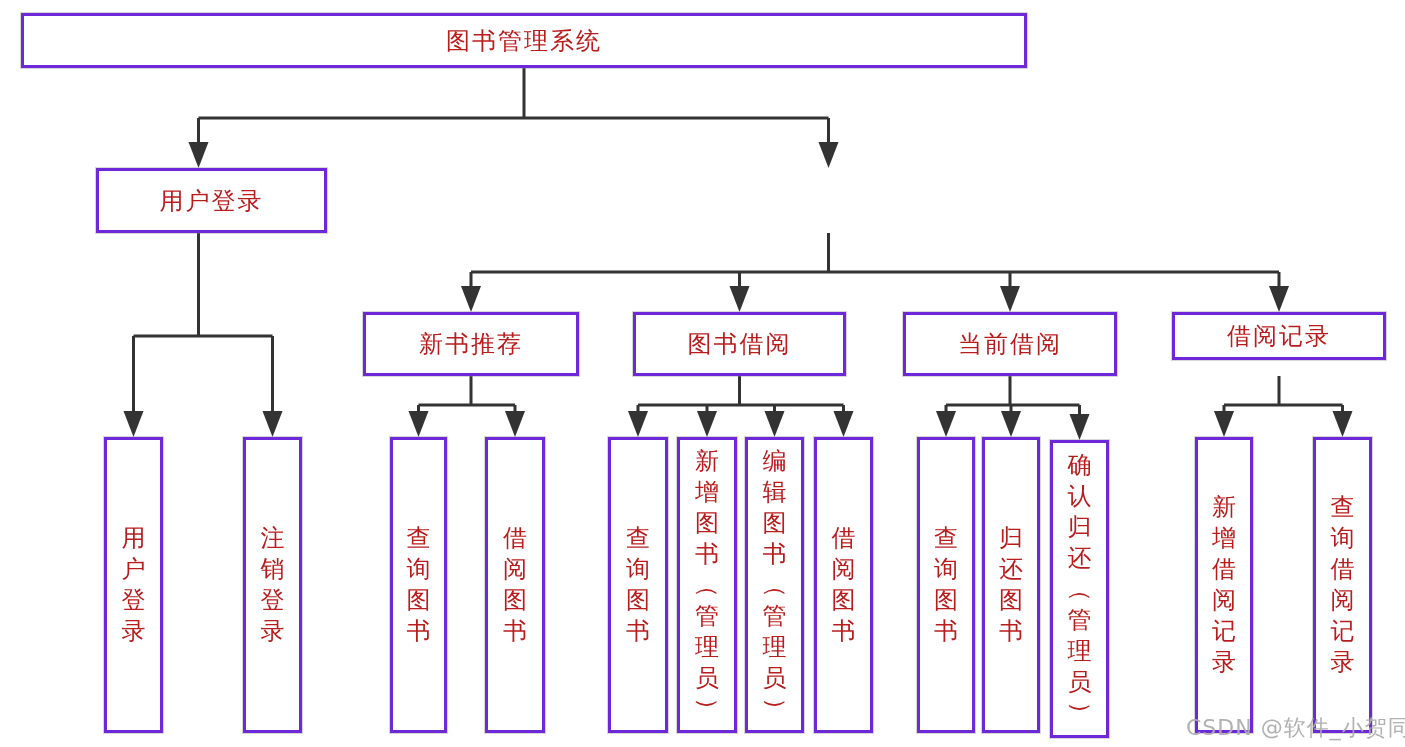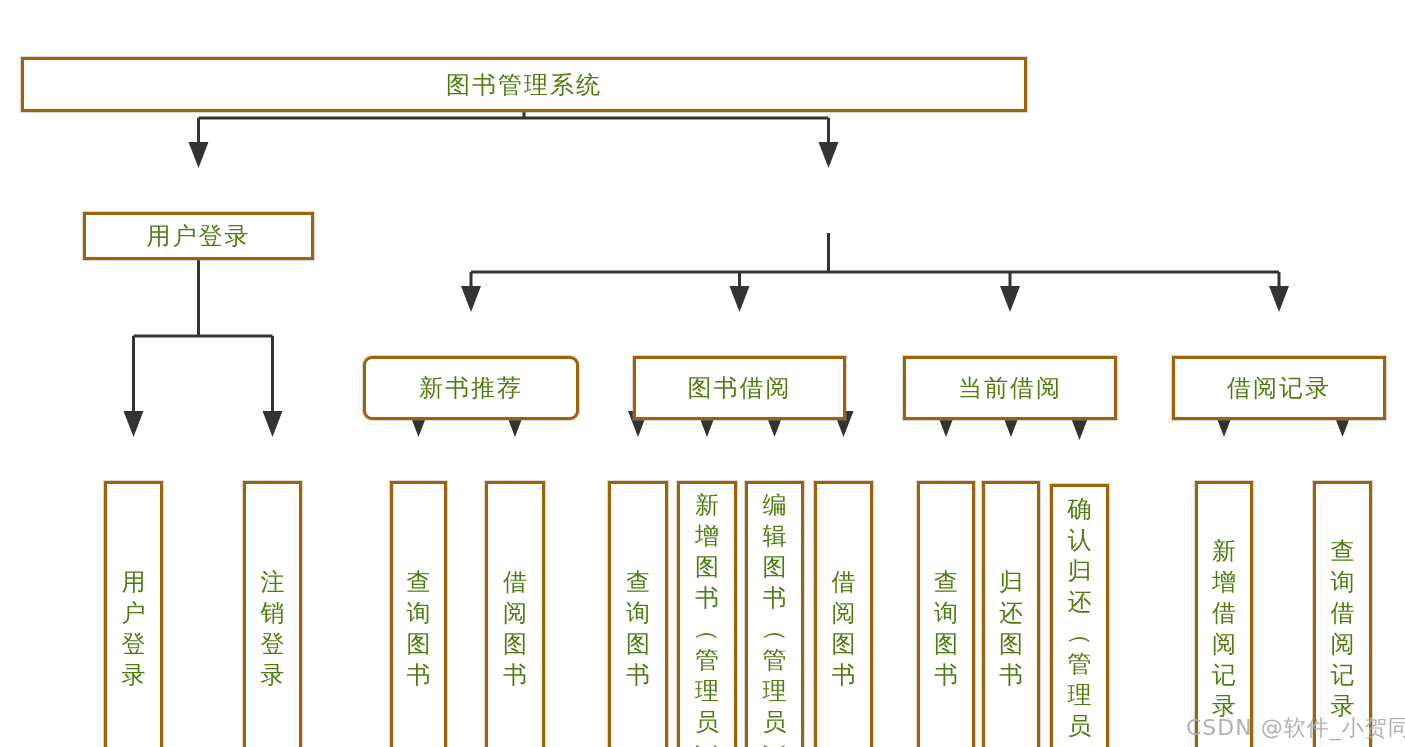--- a/index.html
+++ b/index.html
@@ -9,28 +9,27 @@
     height: 747px;
     background: #ffffff;
     font-family: "DejaVu Sans", "Liberation Sans", sans-serif;
     overflow: hidden;
   }
   #wires { position: absolute; left: 0; top: 0; z-index: 1; }
   #nodes { position: absolute; left: 0; top: 0; width: 100%; height: 100%; z-index: 2; }
   .node {
     position: absolute;
     box-sizing: border-box;
-    border: 3px solid #a16207;
+    border: 3px solid #6d28d9;
     box-shadow: 0 0 0 1px rgba(140,140,140,0.35);
     background: #ffffff;
-    color: #4d7c0f;
+    color: #b91c1c;
     display: flex;
     align-items: center;
     justify-content: center;
-    margin-top: 44px;
   }
   .node.horizontal {
     font-size: 24px;
     letter-spacing: 2px;
     white-space: nowrap;
   }
   .node.vertical { flex-direction: column; }
   .v-ch {
     display: block;
     height: 31px;
@@ -77,25 +76,25 @@
       <polygon points="936,411 956,411 946,437" fill="#333333"></polygon>
       <polygon points="1001,411 1021,411 1011,437" fill="#333333"></polygon>
       <polygon points="1069.5,414 1089.5,414 1079.5,440" fill="#333333"></polygon>
       <path d="M1010 376 V405 M946 405 H1079.5 M946 405 V411 M1011 405 V411 M1079.5 405 V414" stroke="#333333" stroke-width="3" fill="none"></path>
       <polygon points="1214,411 1234,411 1224,437" fill="#333333"></polygon>
       <polygon points="1332.5,411 1352.5,411 1342.5,437" fill="#333333"></polygon>
       <path d="M1279 376 V405 M1224 405 H1342.5 M1224 405 V411 M1342.5 405 V411" stroke="#333333" stroke-width="3" fill="none"></path>
     </svg>
   <div id="nodes">
       <div class="node horizontal" style="left: 21px; top: 13px; width: 1006px; height: 55px;">图书管理系统</div>
-      <div class="node horizontal" style="left: 83px; top: 168px; width: 231px; height: 48px;">用户登录</div>
-      <div class="node horizontal" style="left: 363px; top: 312px; width: 216px; height: 64px; border-radius: 9px;">新书推荐</div>
+      <div class="node horizontal" style="left: 96px; top: 168px; width: 231px; height: 65px;">用户登录</div>
+      <div class="node horizontal" style="left: 363px; top: 312px; width: 216px; height: 64px;">新书推荐</div>
       <div class="node horizontal" style="left: 633px; top: 312px; width: 213px; height: 64px; text-align: center;">图书借阅</div>
       <div class="node horizontal" style="left: 903px; top: 312px; width: 214px; height: 64px;">当前借阅</div>
-      <div class="node horizontal" style="left: 1172px; top: 312px; width: 214px; height: 64px;">借阅记录</div>
+      <div class="node horizontal" style="left: 1172px; top: 312px; width: 214px; height: 48px;">借阅记录</div>
       <div class="node vertical" style="left: 104px; top: 437px; width: 59px; height: 296px;">
         <span class="v-ch">用</span>
         <span class="v-ch">户</span>
         <span class="v-ch">登</span>
         <span class="v-ch">录</span>
       </div>
       <div class="node vertical" style="left: 243px; top: 437px; width: 59px; height: 296px;">
         <span class="v-ch">注</span>
         <span class="v-ch">销</span>
         <span class="v-ch">登</span>

